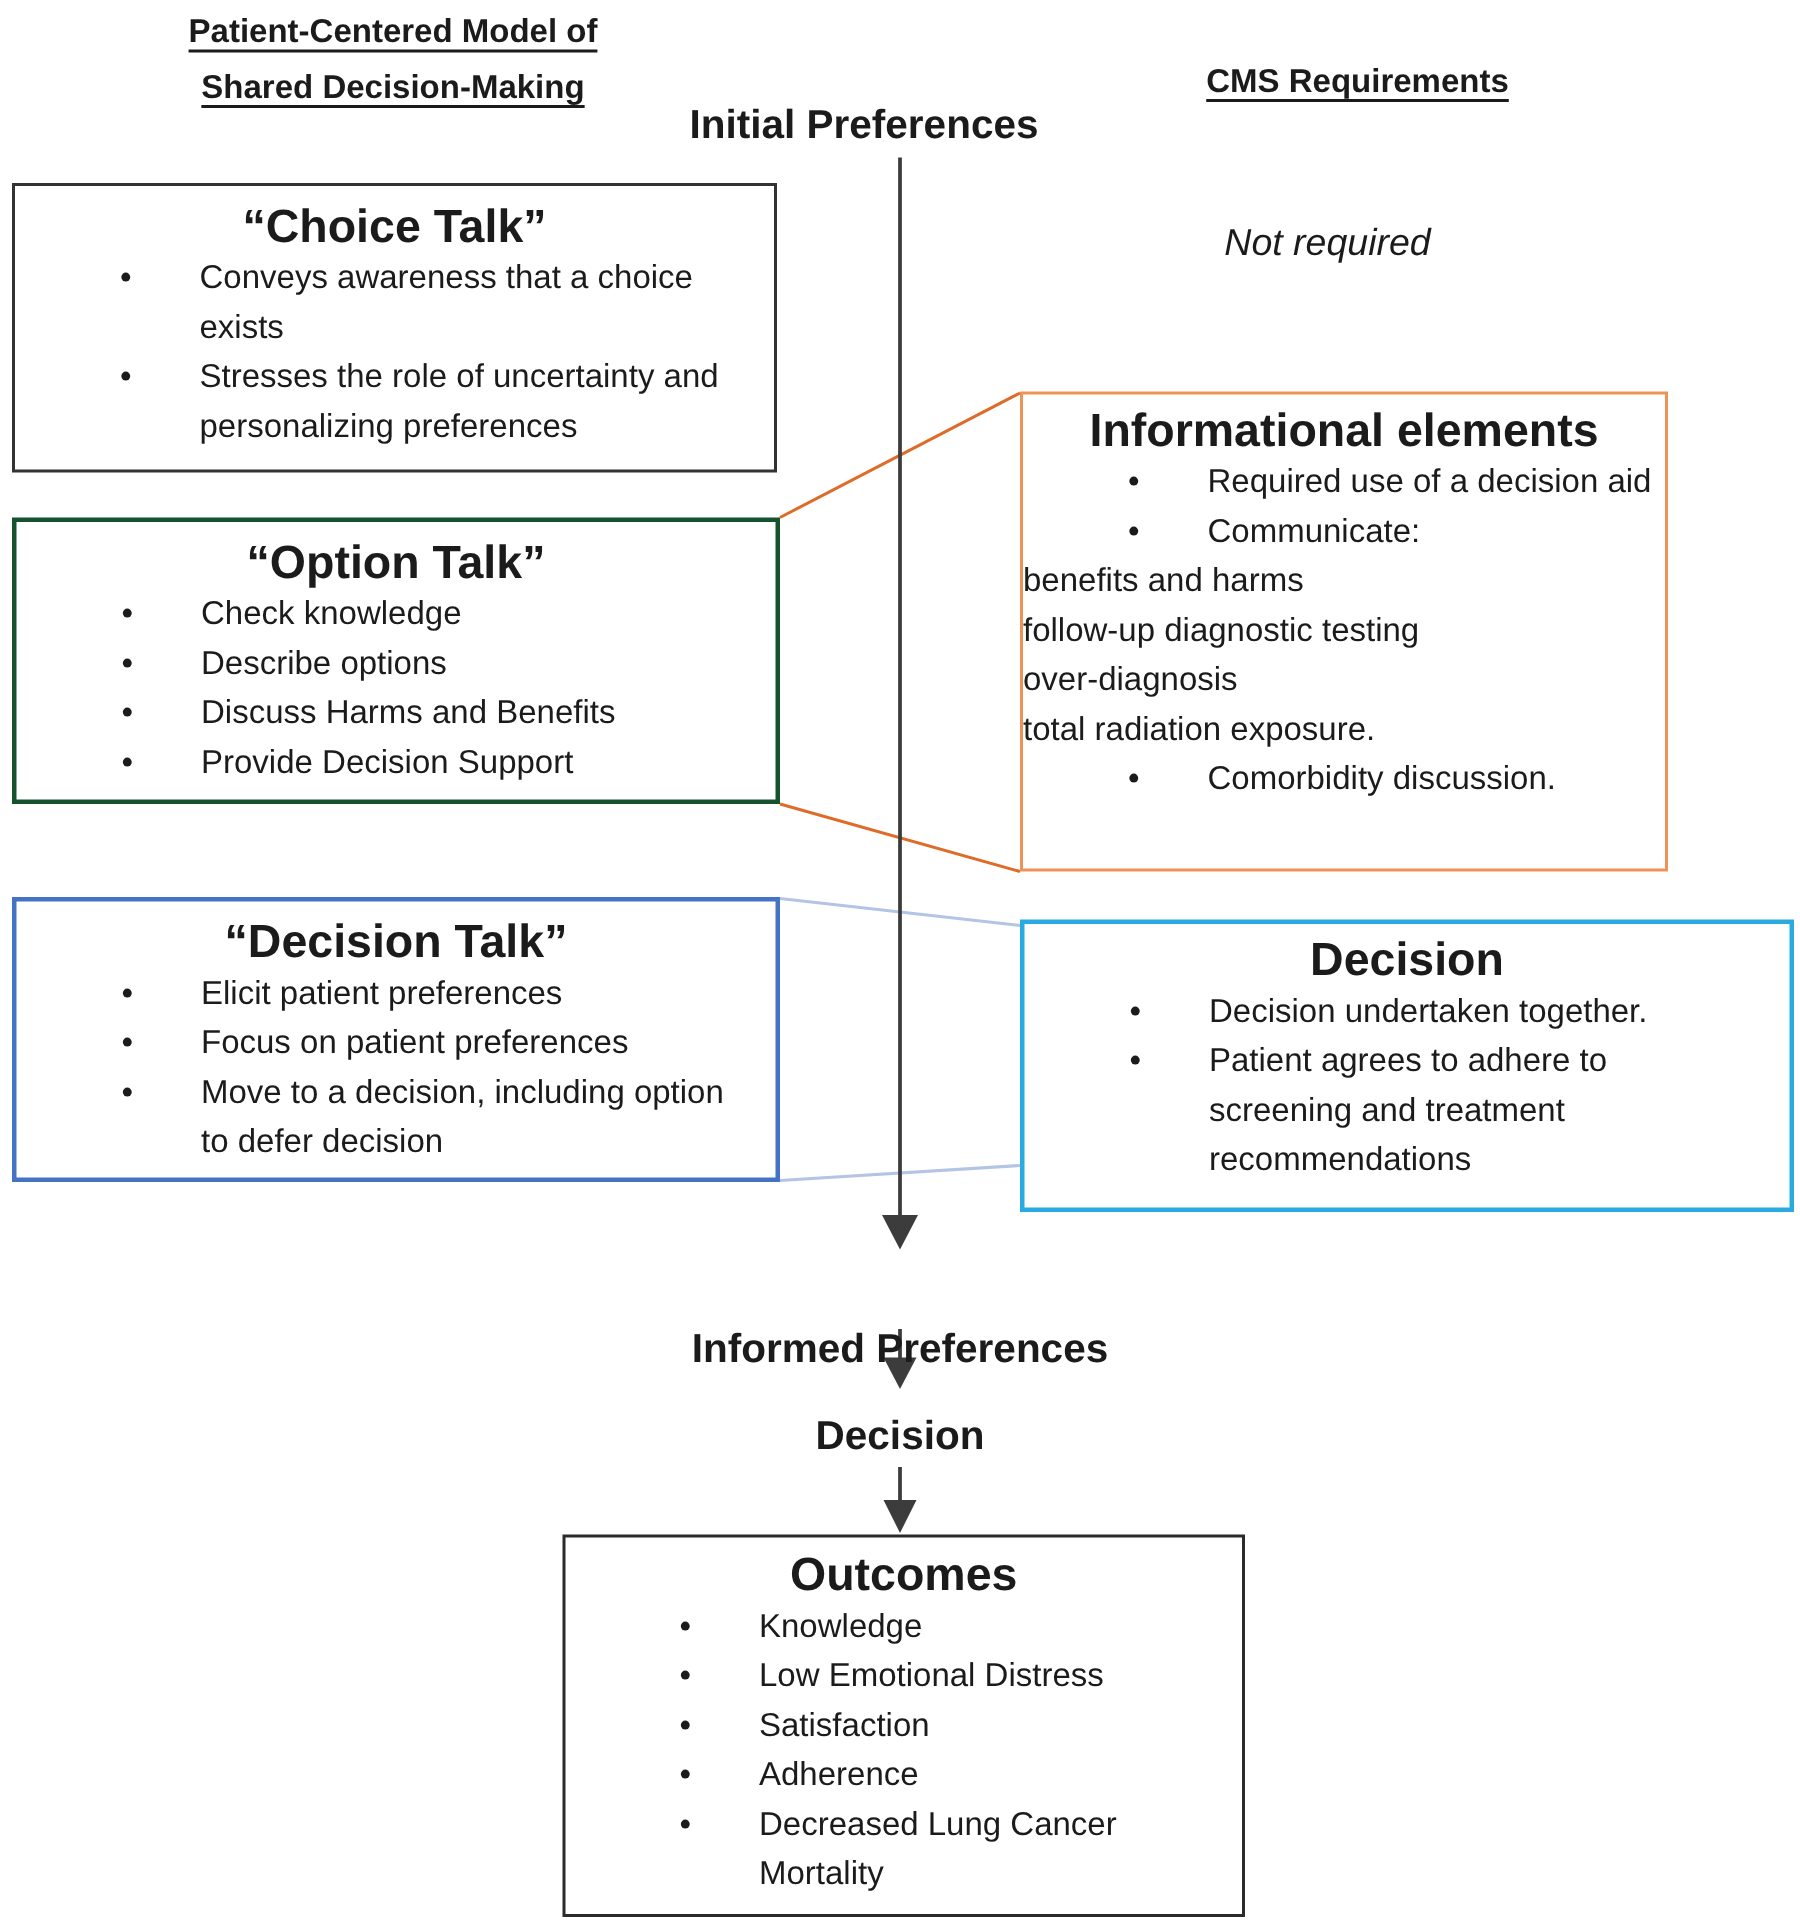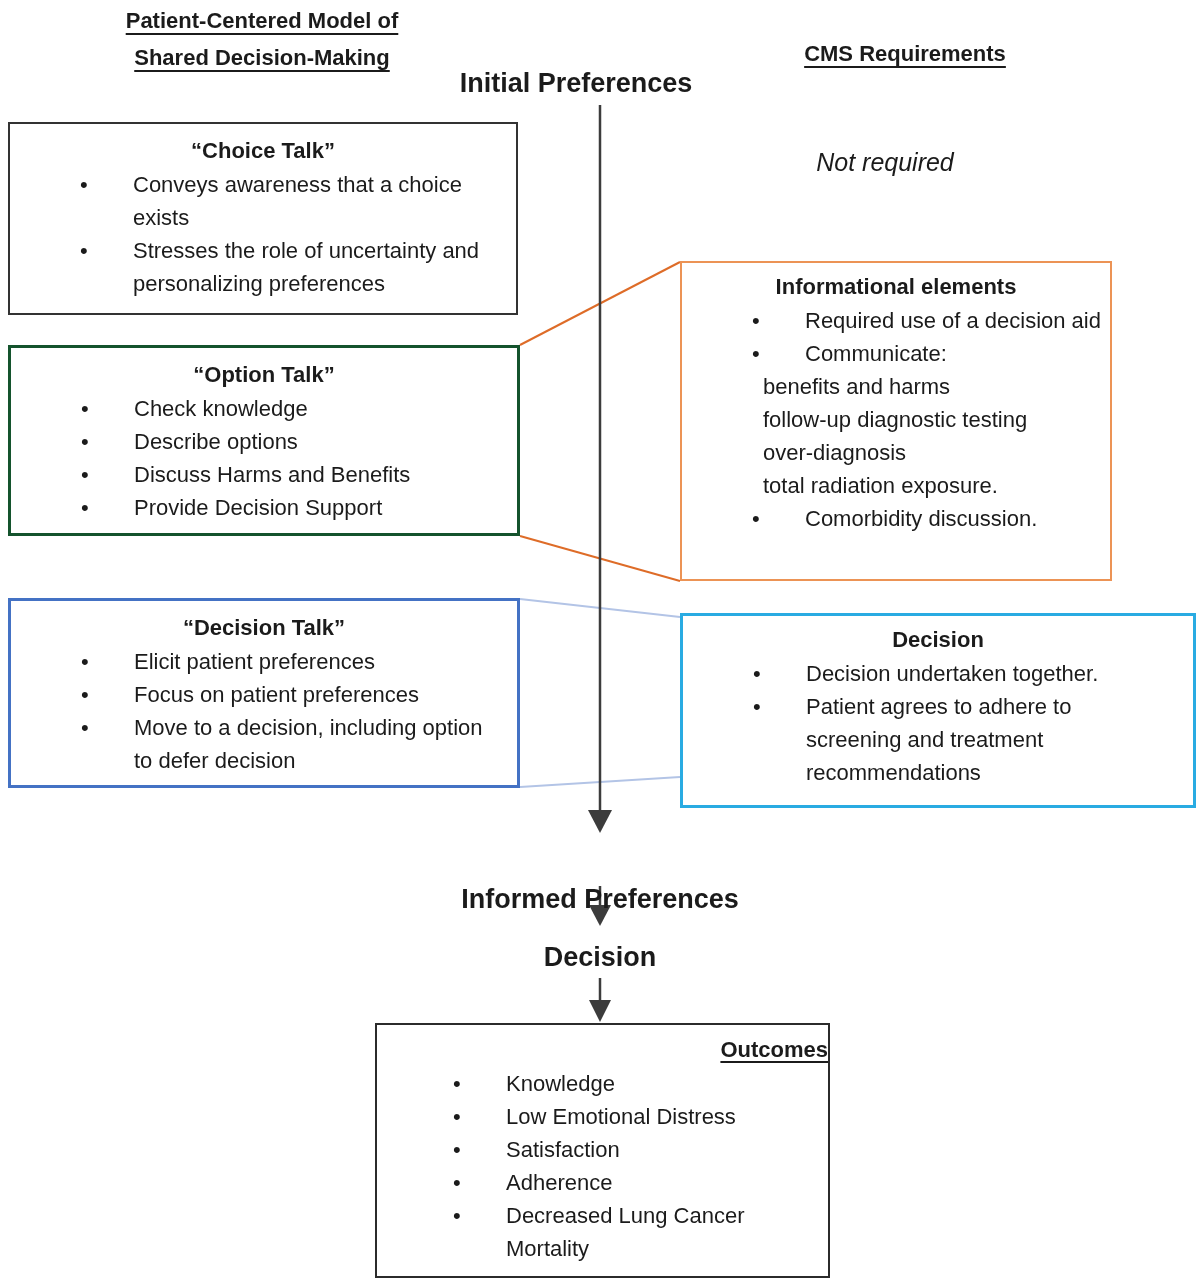--- a/index.html
+++ b/index.html
@@ -6,26 +6,26 @@
   .canvas{
     position:relative;width:1200px;height:1282px;background:#ffffff;
     font-family:"Liberation Sans", sans-serif;color:#1b1b1b;overflow:hidden;
   }
   .overlay{position:absolute;left:0;top:0;width:1200px;height:1282px;}
   .hdr{position:absolute;text-align:center;font-weight:700;font-size:22px;line-height:37px;}
   .hdr .u{text-decoration:underline;text-decoration-thickness:2px;text-underline-offset:5px;}
   .flowlab{position:absolute;text-align:center;font-weight:700;font-size:27px;line-height:34px;}
   .notreq{position:absolute;text-align:center;font-style:italic;font-size:25px;line-height:32px;}
   .box{position:absolute;background:#ffffff;box-sizing:border-box;}
-  .box .title{font-weight:700;font-size:22px;line-height:34px;text-align:center;margin-top:10px;}
-  .box .title.u{text-decoration:underline;text-decoration-thickness:2px;text-underline-offset:4px;text-align:right;}
+  .box .title{font-weight:700;font-size:31px;line-height:34px;text-align:center;margin-top:10px;}
+  .box .title.u{text-decoration-thickness:2px;text-underline-offset:4px;}
   .b{display:flex;font-size:22px;line-height:33px;padding-left:70px;}
   .b .m{width:53px;flex:none;}
   .b .t{flex:1 1 auto;max-width:358px;}
-  .sub{font-size:22px;line-height:33px;padding-left:81px;}
+  .sub{font-size:22px;line-height:33px;}
   .box-choice{left:8px;top:122px;width:510px;height:193px;border:2px solid #333333;}
   .box-option{left:8px;top:345px;width:512px;height:191px;border:3px solid #14532d;}
   .box-dtalk{left:8px;top:598px;width:512px;height:190px;border:3px solid #4472c4;}
   .box-info{left:680px;top:261px;width:432px;height:320px;border:2px solid #ec9355;}
   .box-info .title{margin-top:7px;}
   .box-cmsdec{left:680px;top:613px;width:516px;height:195px;border:3px solid #29abe2;}
   .box-cmsdec .title{margin-top:7px;}
   .box-outcomes{left:375px;top:1023px;width:455px;height:255px;border:2px solid #2b2b2b;}
   .box-outcomes .title{margin-top:8px;}
   .box-outcomes .b{padding-left:76px;}

